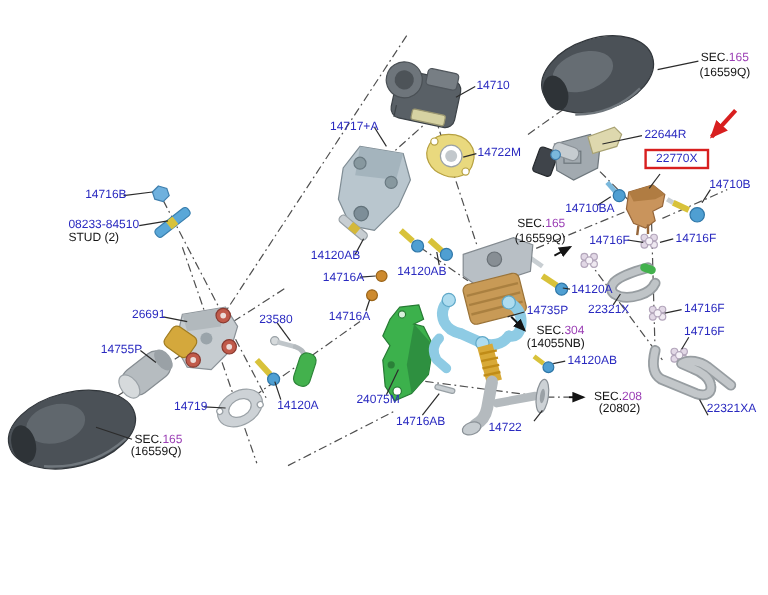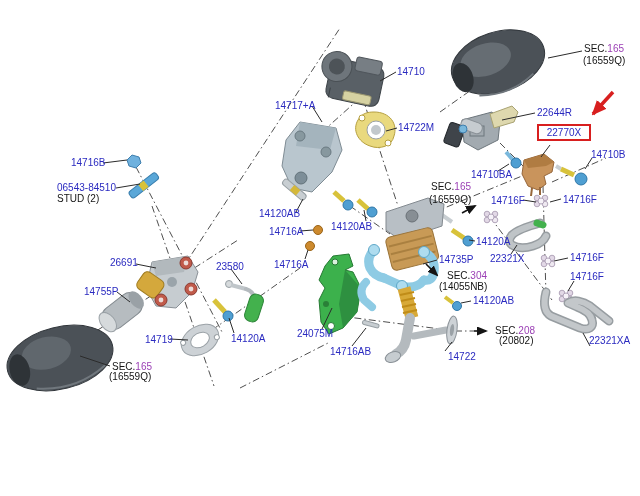--- a/index.html
+++ b/index.html
@@ -318,37 +318,37 @@
     <line x1="426" y1="264" x2="437" y2="275" marker-end="url(#mB)"></line>
     <line x1="474" y1="331" x2="486" y2="331" marker-end="url(#mB)"></line>
   </g>
 
   <g>
     <line x1="613" y1="92" x2="593" y2="114" stroke="#d81f1f" stroke-width="3.5" marker-end="url(#mR)"></line>
   </g>
 </svg>
 
 <div class="lbl" style="left:71px;top:158px">14716B</div>
-<div class="lbl" style="left:57px;top:183px">06543-84510</div>
+<div class="lbl" style="left:57px;top:183px">08233-84510</div>
 <div class="lbl dark" style="left:57px;top:194px">STUD (2)</div>
 <div class="lbl" style="left:110px;top:258px">26691</div>
 <div class="lbl" style="left:84px;top:287px">14755P</div>
 <div class="lbl" style="left:145px;top:335px">14719</div>
 <div class="lbl" style="left:216px;top:262px">23580</div>
 <div class="lbl" style="left:231px;top:334px">14120A</div>
 <div class="lbl" style="left:297px;top:329px">24075M</div>
 <div class="lbl" style="left:330px;top:347px">14716AB</div>
 <div class="lbl" style="left:269px;top:227px">14716A</div>
 <div class="lbl" style="left:274px;top:260px">14716A</div>
 <div class="lbl" style="left:259px;top:209px">14120AB</div>
 <div class="lbl" style="left:331px;top:222px">14120AB</div>
 <div class="lbl" style="left:275px;top:101px">14717+A</div>
 <div class="lbl" style="left:397px;top:67px">14710</div>
 <div class="lbl" style="left:398px;top:123px">14722M</div>
-<div class="lbl" style="left:448px;top:352px">14722</div>
+<div class="lbl" style="left:407px;top:352px">14722</div>
 <div class="lbl" style="left:439px;top:255px">14735P</div>
 <div class="lbl" style="left:490px;top:254px">22321X</div>
 <div class="lbl" style="left:476px;top:237px">14120A</div>
 <div class="lbl" style="left:473px;top:296px">14120AB</div>
 <div class="lbl" style="left:491px;top:196px">14716F</div>
 <div class="lbl" style="left:563px;top:195px">14716F</div>
 <div class="lbl" style="left:570px;top:253px">14716F</div>
 <div class="lbl" style="left:570px;top:272px">14716F</div>
 <div class="lbl" style="left:589px;top:336px">22321XA</div>
 <div class="lbl" style="left:537px;top:108px">22644R</div>

